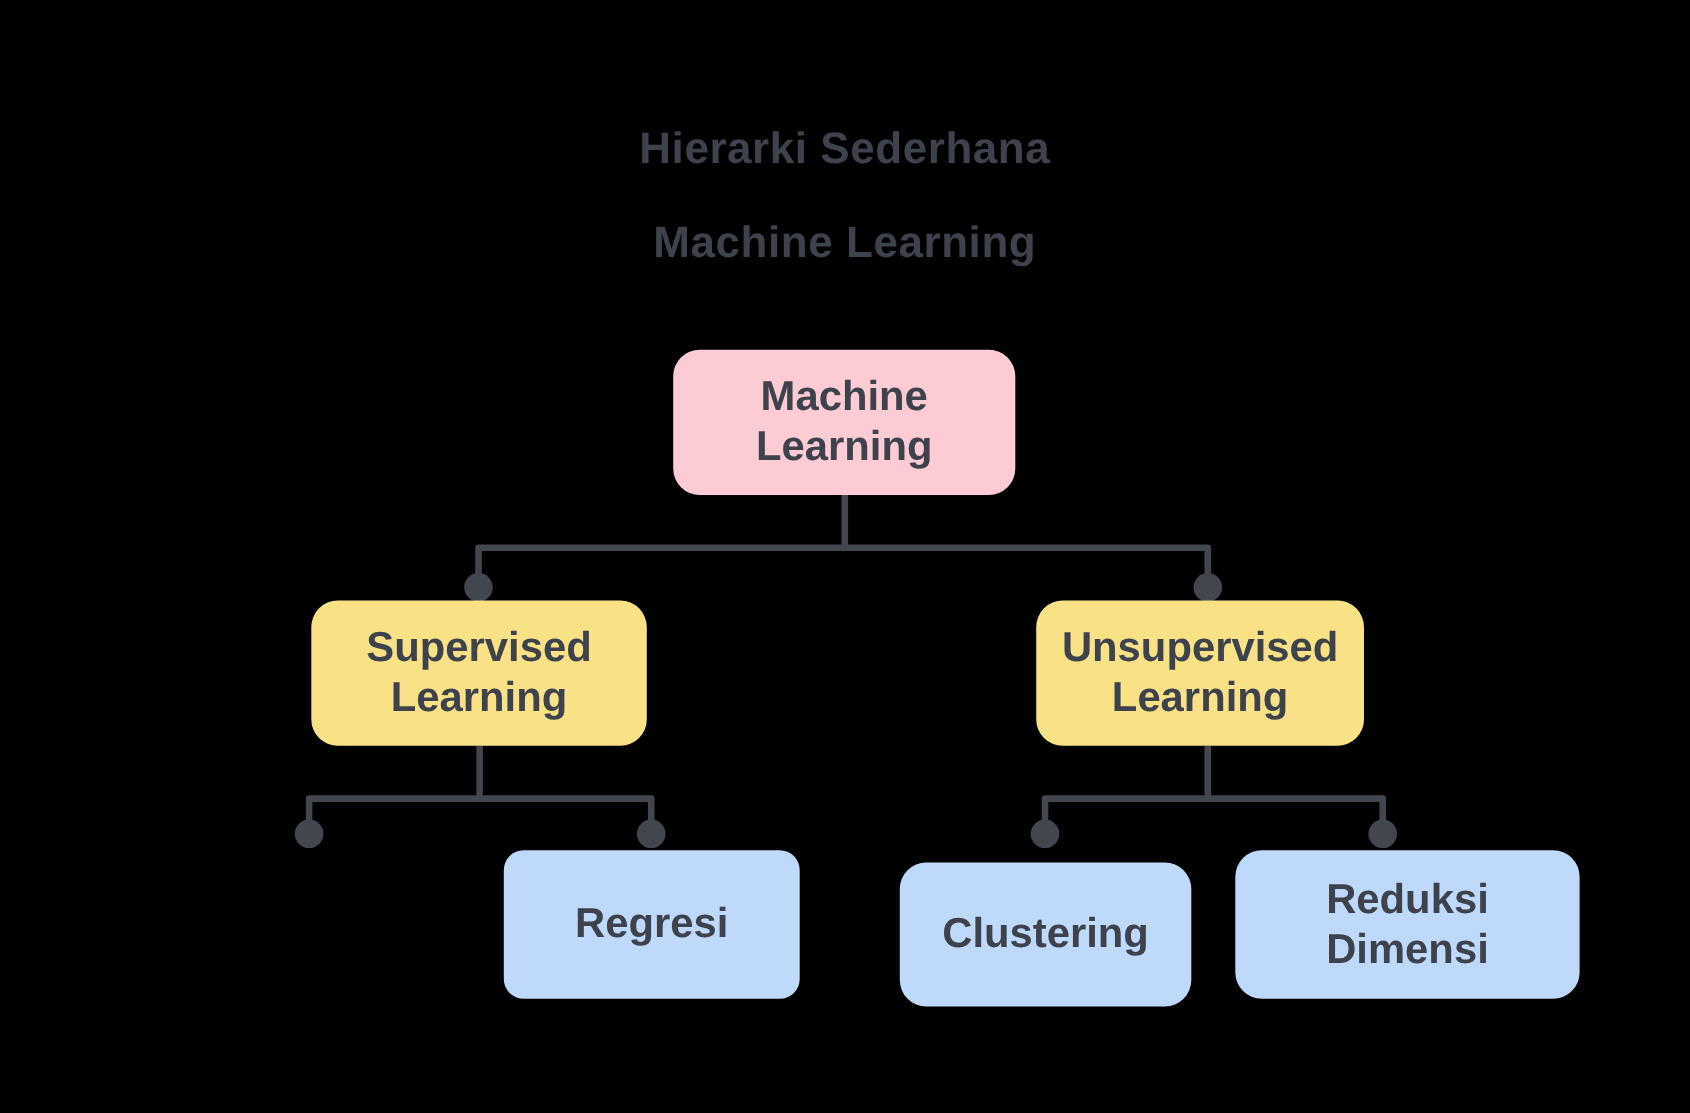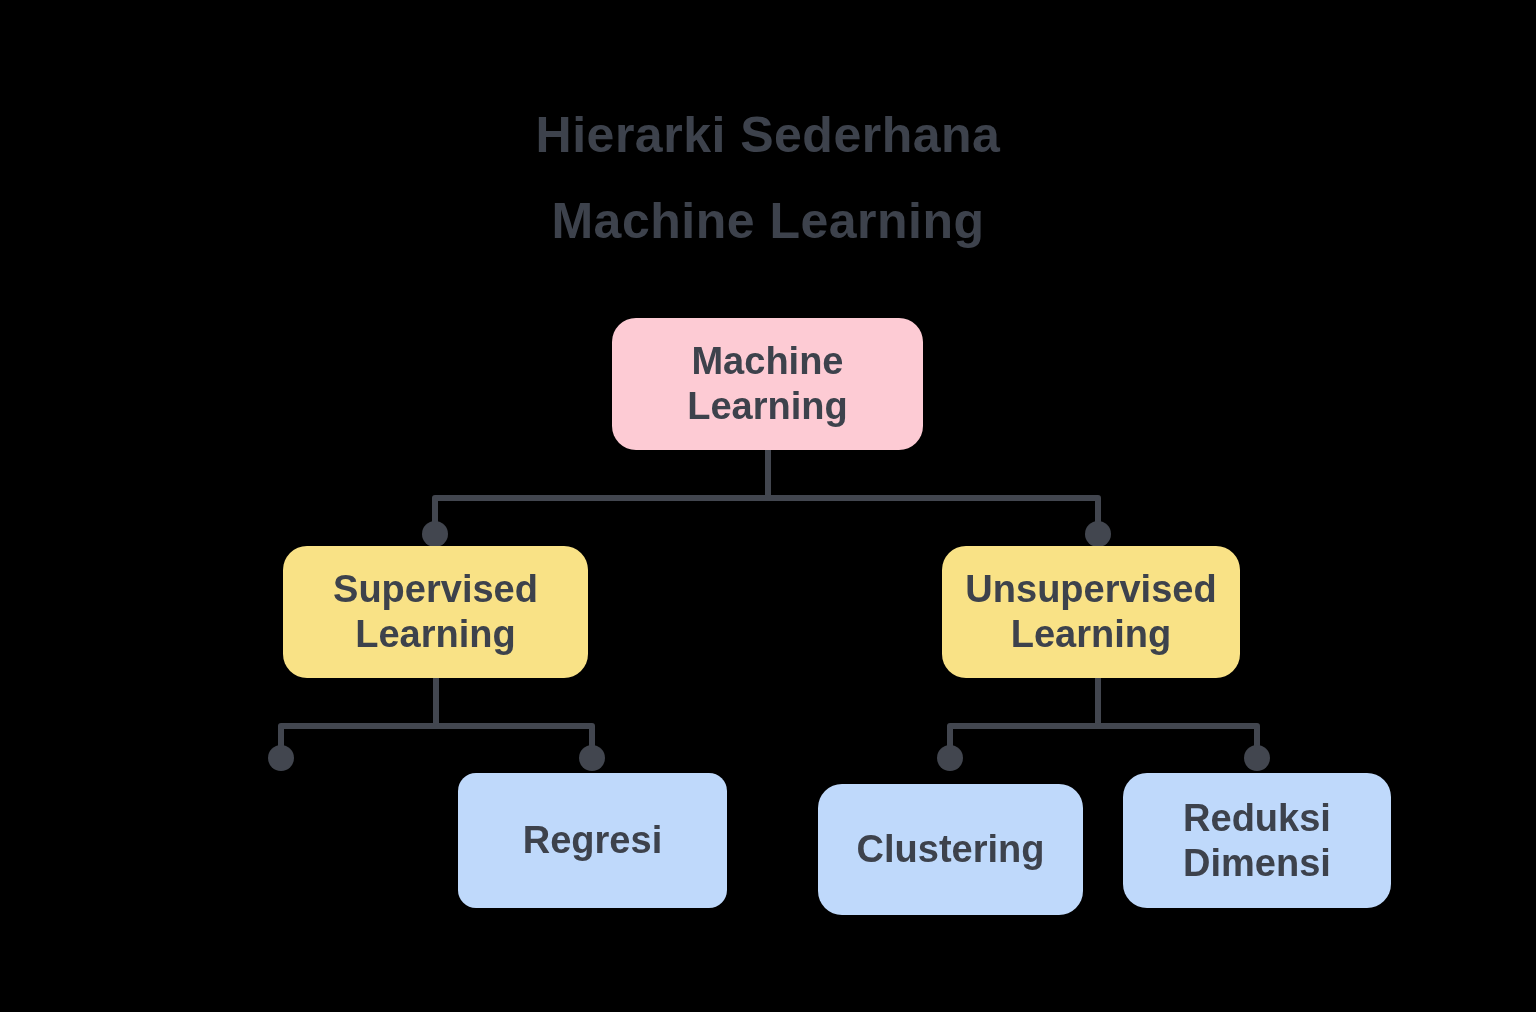--- a/index.html
+++ b/index.html
@@ -16,21 +16,21 @@
     position:relative;
     width:1536px;height:1012px;
     background:var(--background);
     overflow:hidden;
     font-family:"Liberation Sans", sans-serif;
   }
   .title{
     position:absolute;
     top:92px;left:0;right:0;
     text-align:center;
-    font-size:50px;
+    font-size:40px;
     line-height:86px;
     font-weight:bold;
     color:var(--text);
     white-space:pre-line;
     letter-spacing:0.5px;
   }
   .connectors{
     position:absolute;
     left:0;top:0;width:1536px;height:1012px;
   }
@@ -60,21 +60,21 @@
   }
   .node--pink{background:var(--node-pink);}
   .node--yellow{background:var(--node-yellow);}
   .node--blue{background:var(--node-blue);}
   .node--root        {left:612px; top:318px; width:311px; height:132px;}
   .node--supervised  {left:283px; top:546px; width:305px; height:132px;}
   .node--unsupervised{left:942px; top:546px; width:298px; height:132px;}
   .node--klasifikasi {left:148px; top:773px; width:266px; height:135px;}
   .node--regresi     {left:458px; top:773px; width:269px; height:135px;border-radius:18px;}
   .node--clustering  {left:818px; top:784px; width:265px; height:131px;}
-  .node--reduksi     {left:1123px;top:773px; width:268px; height:135px;}
+  .node--reduksi     {left:1123px;top:773px; width:313px; height:135px;}
 </style>
 </head>
 <body>
 
 <div class="canvas">
 
   <h1 class="title">Hierarki Sederhana
 Machine Learning</h1>
 
   <svg class="connectors" viewBox="0 0 1536 1012" xmlns="http://www.w3.org/2000/svg">

